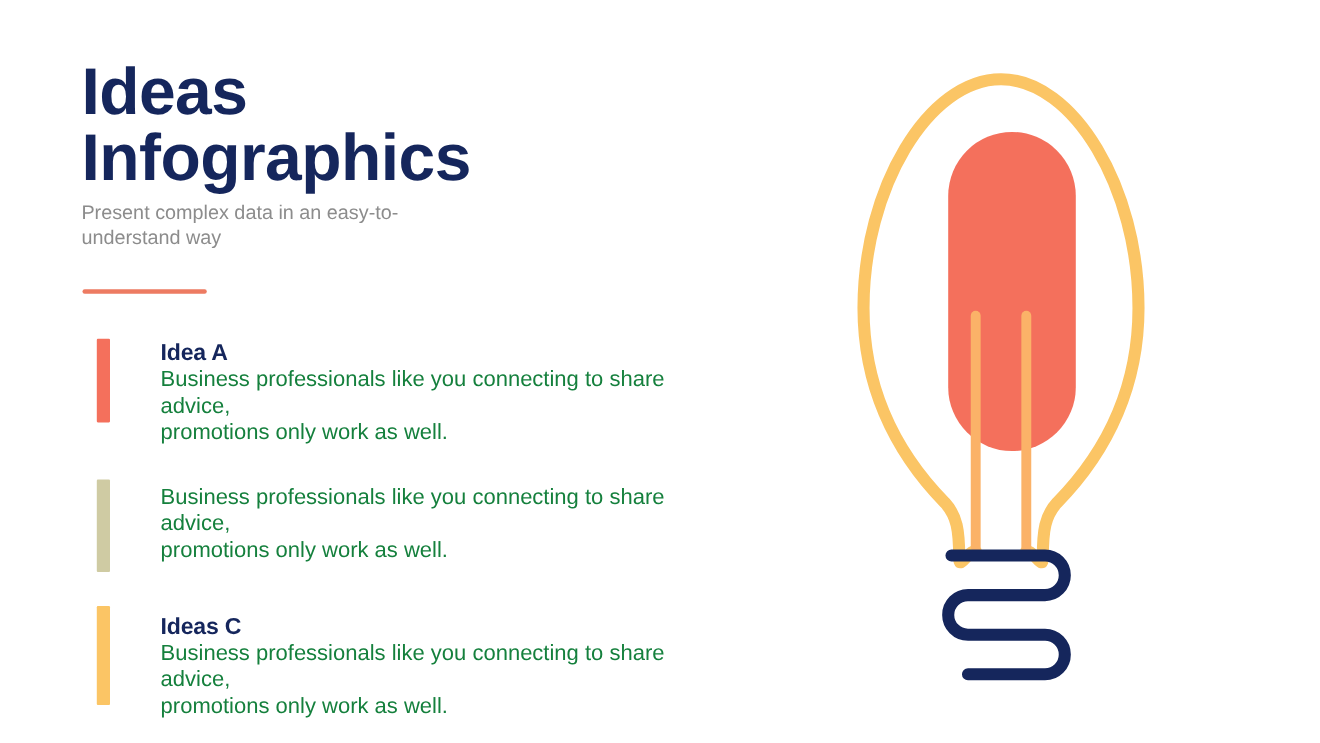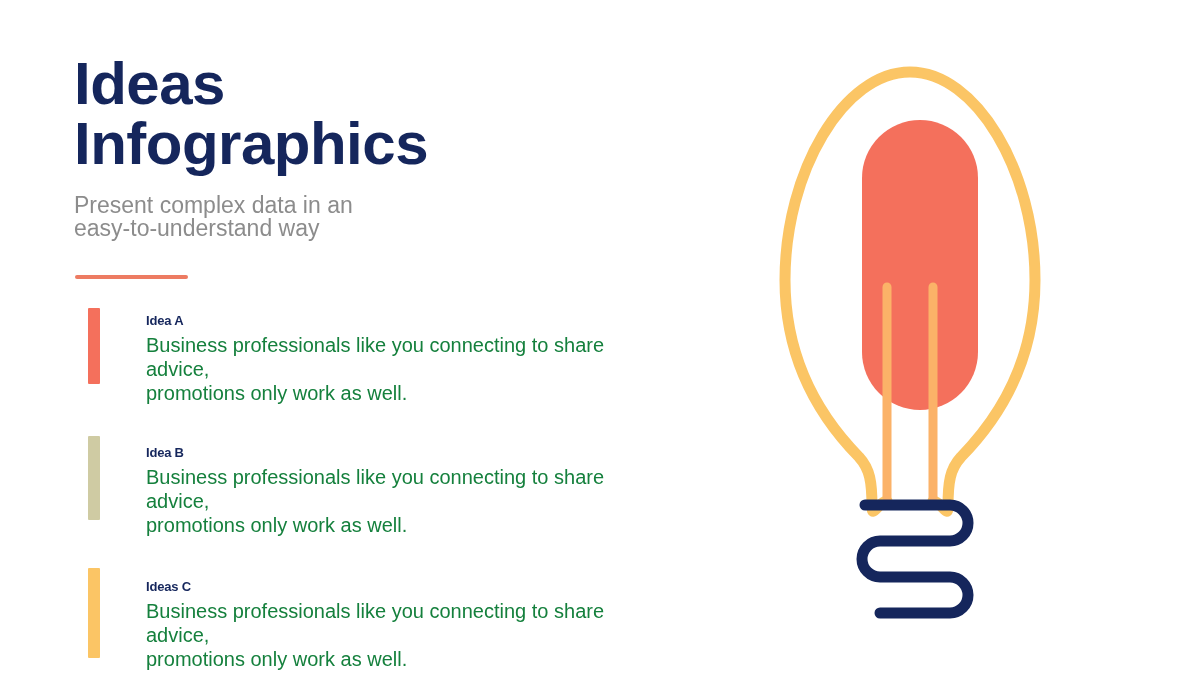--- a/index.html
+++ b/index.html
@@ -31,22 +31,22 @@
   .title {
     font-size: 60px;
     line-height: 60px;
     font-weight: 700;
     letter-spacing: -0.5px;
     color: #15265c;
     white-space: pre-line;
   }
 
   .subtitle {
-    margin-top: 20px;
-    font-size: 23px;
+    margin-top: 8px;
+    font-size: 18px;
     line-height: 23px;
     color: #8c8c8c;
     font-weight: 400;
     max-width: 300px;
   }
 
   .divider {
     margin-top: 35px;
     margin-left: 1px;
     width: 113px;
@@ -83,21 +83,21 @@
 
   .idea-text {
     margin-left: 46px;
     padding-top: 0px;
   }
 
   .idea-item-1 .idea-text { padding-top: 8px; }
   .idea-item-2 .idea-text { padding-top: 10px; }
 
   .idea-title {
-    font-size: 13px;
+    font-size: 21px;
     line-height: 25px;
     font-weight: 700;
     color: #15265c;
     letter-spacing: -0.2px;
   }
 
   .idea-desc {
     margin-top: 0;
     font-size: 20px;
     line-height: 24px;
@@ -137,21 +137,20 @@
       <div class="idea-text">
         <div class="idea-title">Idea A</div>
         <div class="idea-desc">Business professionals like you connecting to share advice,
 promotions only work as well.</div>
       </div>
     </div>
 
     <div class="idea-item idea-item-1">
       <div class="idea-bar" style="background: rgb(207, 203, 163);"></div>
       <div class="idea-text">
-        <div class="idea-title">Idea B</div>
         <div class="idea-desc">Business professionals like you connecting to share advice,
 promotions only work as well.</div>
       </div>
     </div>
 
     <div class="idea-item idea-item-2">
       <div class="idea-bar" style="background: rgb(251, 197, 101);"></div>
       <div class="idea-text">
         <div class="idea-title">Ideas C</div>
         <div class="idea-desc">Business professionals like you connecting to share advice,

